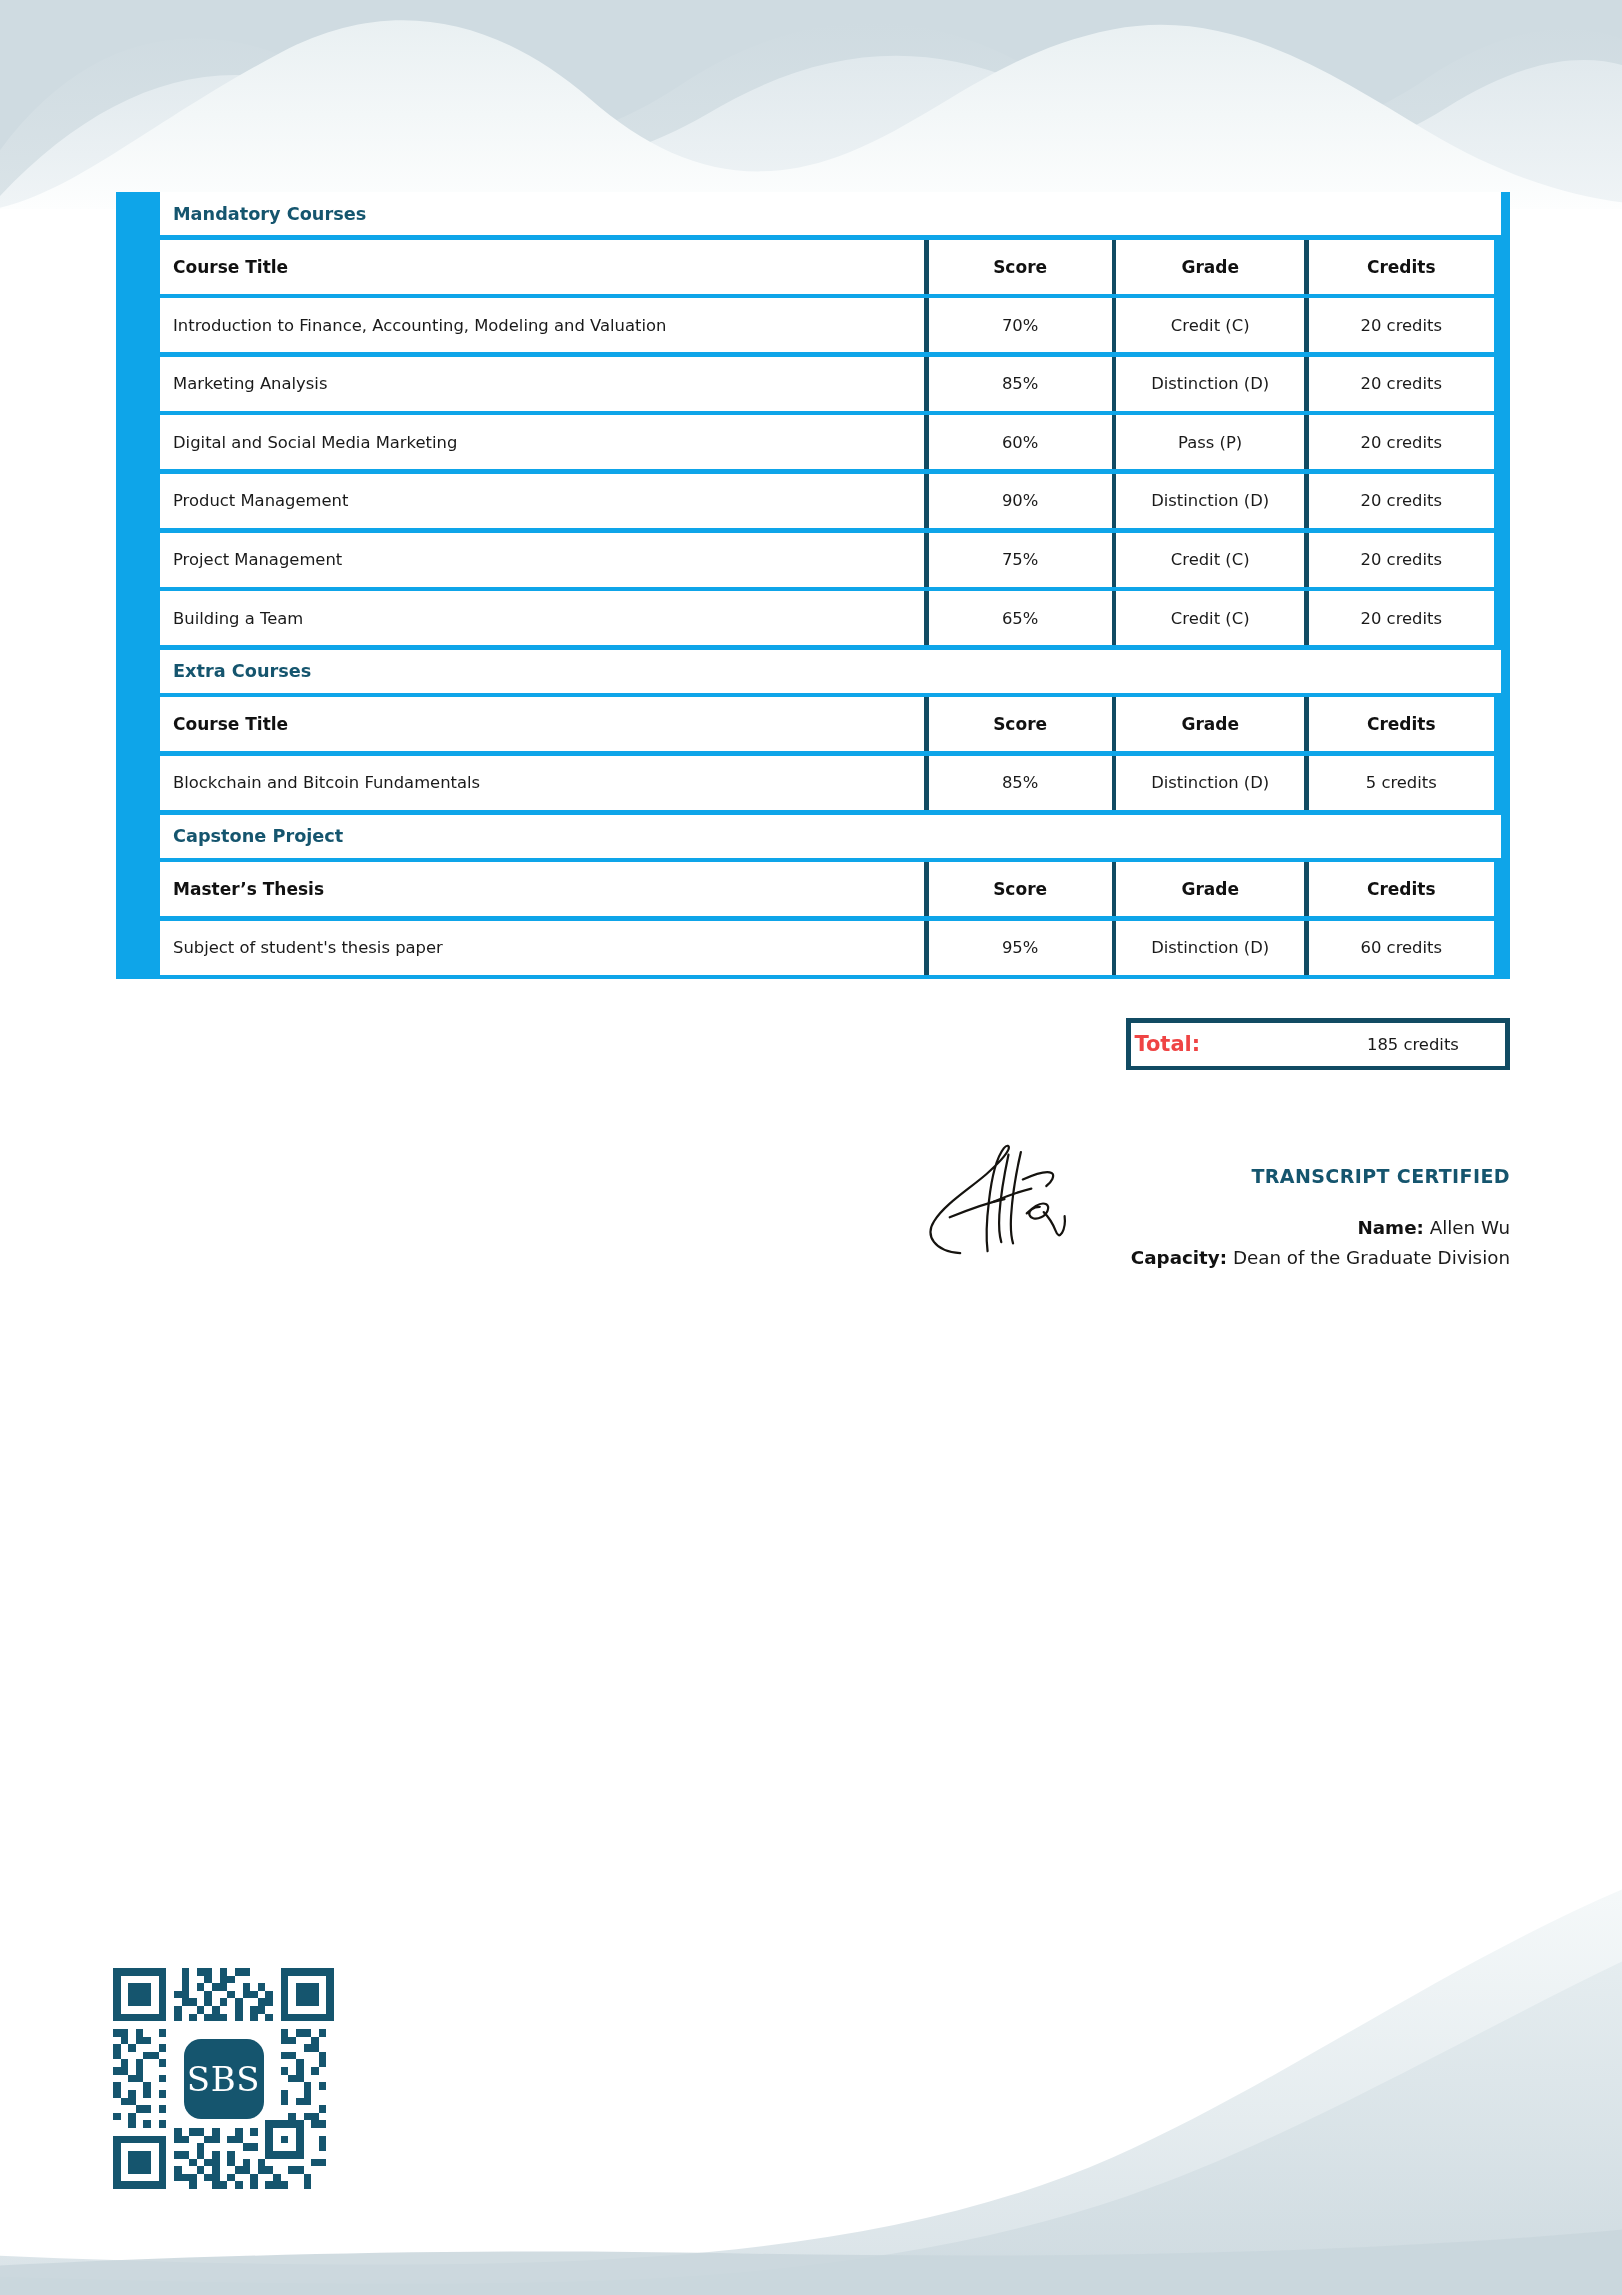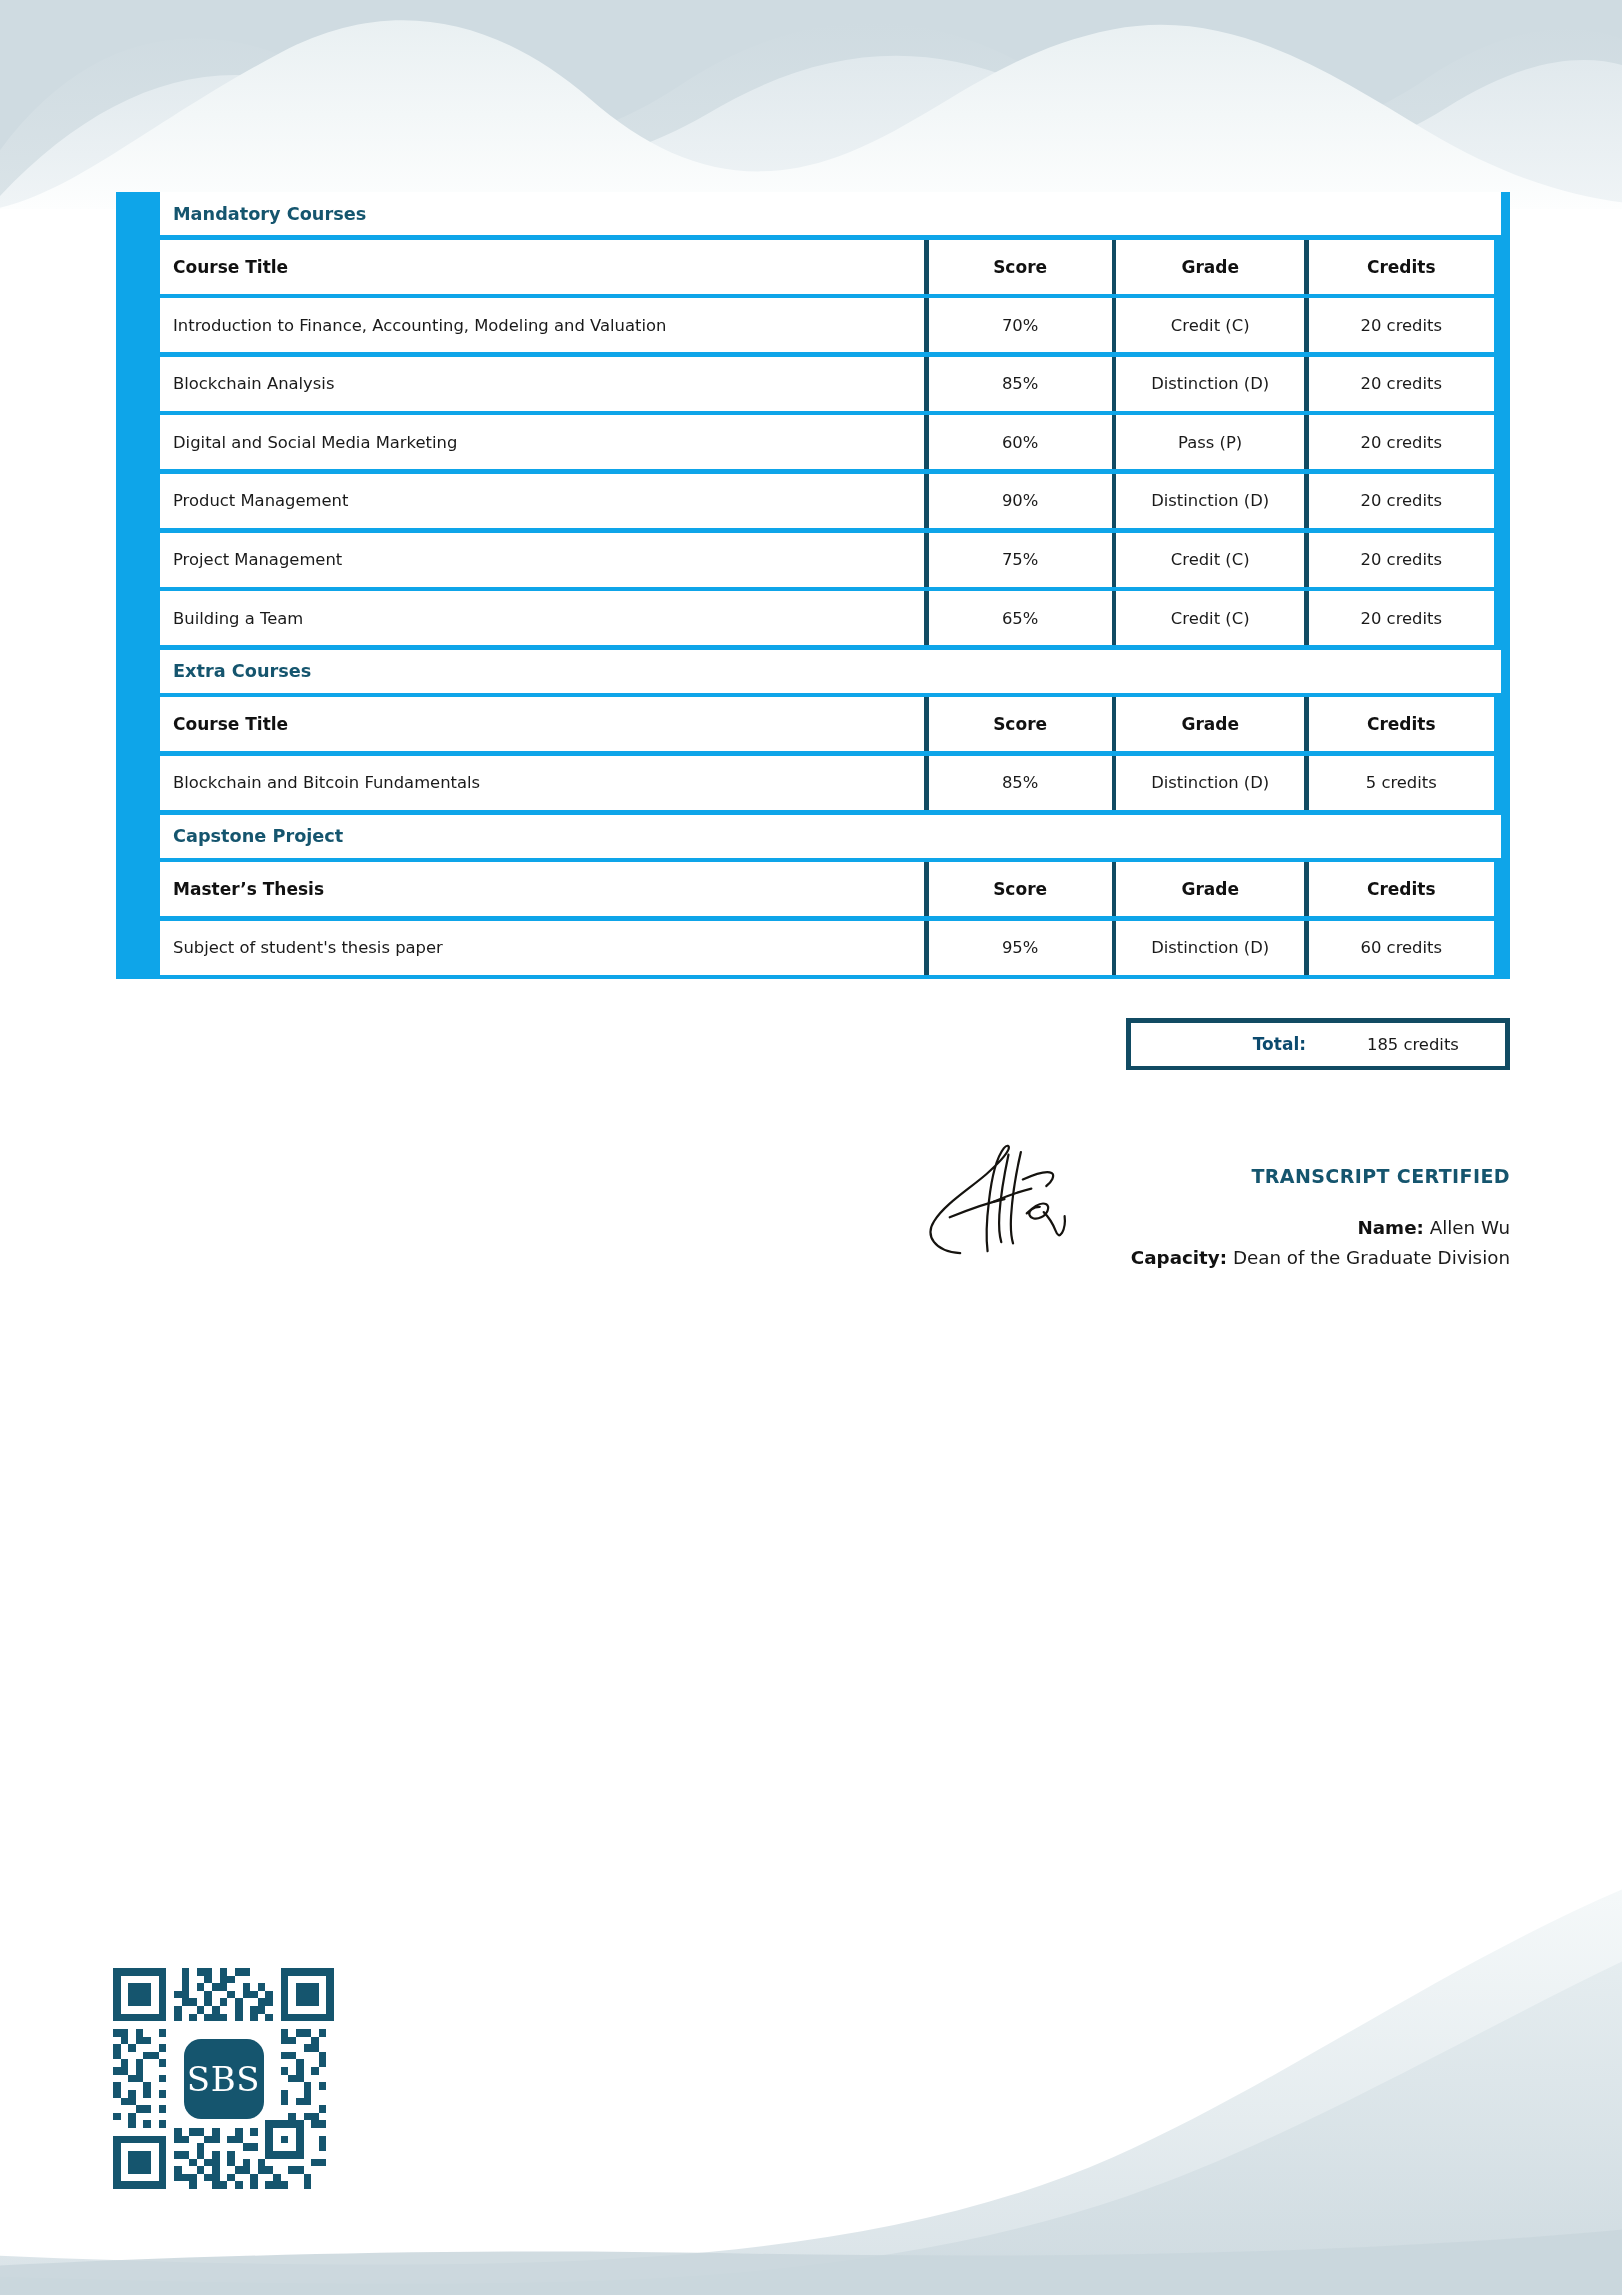--- a/index.html
+++ b/index.html
@@ -114,24 +114,23 @@
   }
   #total-inner {
     background: #ffffff;
     height: 43px;
     display: flex;
     align-items: center;
     justify-content: flex-end;
   }
   #total-label {
     font-weight: bold;
-    font-size: 17px;
-    color: #0c4a6e;
+    font-size: 21px;
+    color: #ef4444;
     width: 186px;
-    text-align: right;
     padding-right: 14.4px;
   }
   #total-value {
     font-size: 16.4px;
     color: #1a1a1a;
     width: 185px;
     text-align: center;
   }
 
   
@@ -286,21 +285,21 @@
           </div>
         <div class="vsep"></div>
         <div class="cell credits">
           <span>20 credits</span>
           </div>
       </div>
       <div class="row-gap"></div>
 
       <div class="table-row data">
         <div class="cell title">
-          <span>Blockchain Analysis</span>
+          <span>Marketing Analysis</span>
           </div>
         <div class="vsep"></div>
         <div class="cell score">
           <span>85%</span>
           </div>
         <div class="vsep"></div>
         <div class="cell grade">
           <span>Distinction (D)</span>
           </div>
         <div class="vsep"></div>

